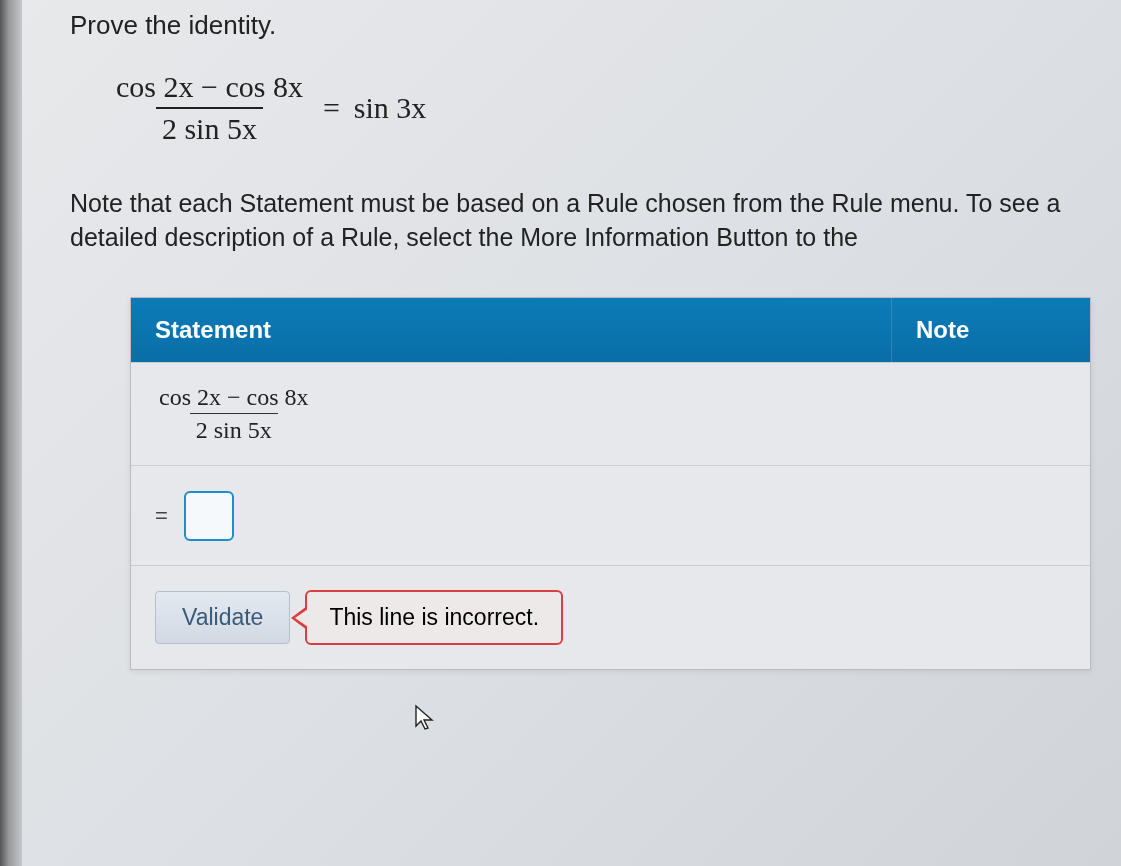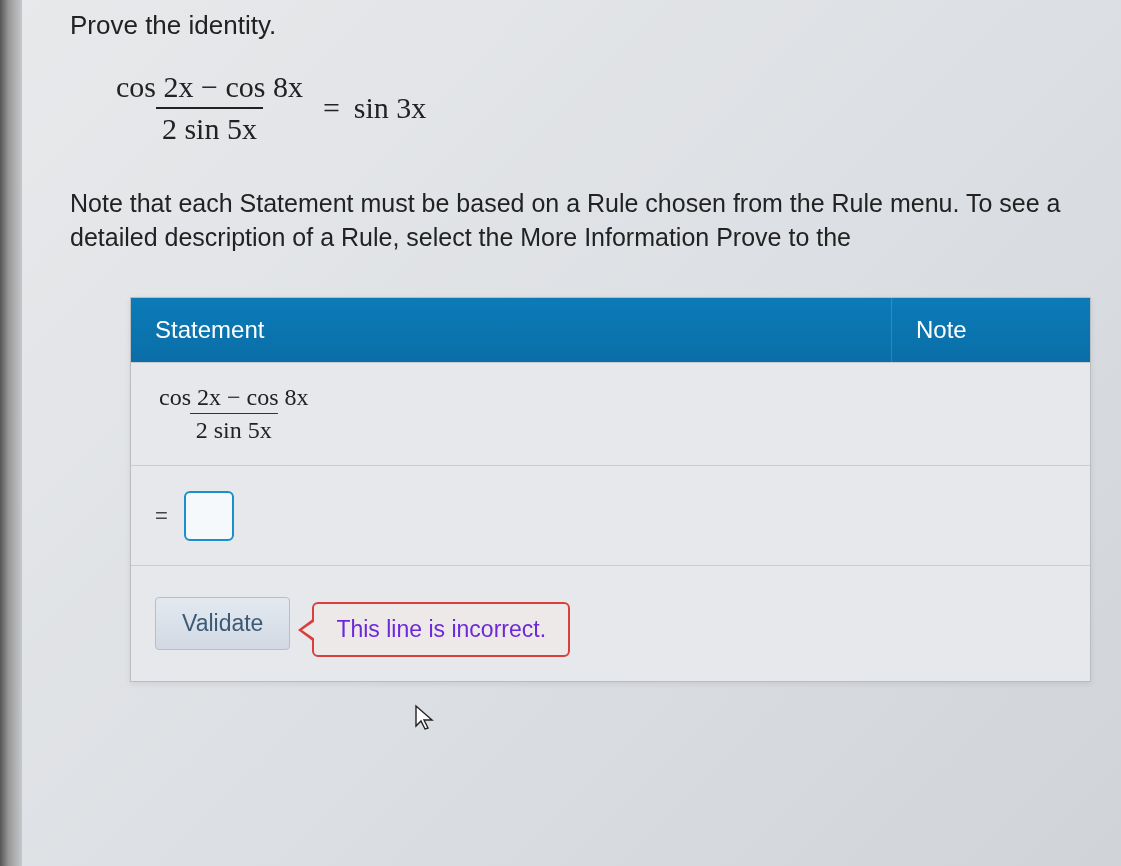--- a/index.html
+++ b/index.html
@@ -59,21 +59,21 @@
     margin-left: 60px;
     border: 1px solid #b9bcc0;
     background: #e6e8ec;
     box-shadow: 0 2px 6px rgba(0,0,0,0.08);
   }
   .thead {
     display: flex;
     background: linear-gradient(180deg, #0b7bb8 0%, #0a6ea7 100%);
     color: #fff;
     font-size: 24px;
-    font-weight: 400;
+    font-weight: 700;
   }
   .thead .col-statement {
     flex: 0 0 760px;
     padding: 18px 24px;
   }
   .thead .col-rule {
     flex: 1;
     padding: 18px 24px;
     border-left: 1px solid rgba(255,255,255,0.15);
   }
@@ -118,42 +118,41 @@
     background: #eef3f7;
     color: #0a6ea7;
     font-size: 23px;
     padding: 14px 18px;
     border-radius: 4px;
     white-space: nowrap;
   }
   .footer-row {
     display: flex;
     align-items: center;
-    gap: 22px;
+    gap: 15px;
     padding: 24px;
     border-top: 1px solid #c9ccd0;
   }
   .validate-btn {
     background: linear-gradient(180deg, #e3e9f1 0%, #d2d9e3 100%);
     border: 1px solid #b6bec9;
     color: #3b5a77;
     font-size: 23px;
     padding: 12px 26px;
     border-radius: 4px;
     cursor: pointer;
   }
   .error-bubble {
     position: relative;
     border: 2px solid #d9403d;
-    color: #6d28d9;
+    color: #000000;
     font-size: 23px;
     padding: 12px 22px;
     border-radius: 6px;
     background: #ece9e8;
-    margin-top: 12px;
   }
   .error-bubble::before {
     content: "";
     position: absolute;
     left: -16px;
     top: 50%;
     transform: translateY(-50%);
     border-top: 12px solid transparent;
     border-bottom: 12px solid transparent;
     border-right: 16px solid #d9403d;
@@ -186,21 +185,21 @@
 
   <div class="equation">
     <span class="frac">
       <span class="num">cos 2x − cos 8x</span>
       <span class="den">2 sin 5x</span>
     </span>
     <span>=</span>
     <span>sin 3x</span>
   </div>
 
-  <div class="note">Note that each Statement must be based on a Rule chosen from the Rule menu. To see a detailed description of a Rule, select the More Information Prove to the</div>
+  <div class="note">Note that each Statement must be based on a Rule chosen from the Rule menu. To see a detailed description of a Rule, select the More Information Button to the</div>
 
   <div class="proof-table">
     <div class="thead">
       <div class="col-statement">Statement</div>
       <div class="col-rule">Note</div>
     </div>
 
     <div class="row">
       <div class="cell-statement">
         <span class="small-frac">

